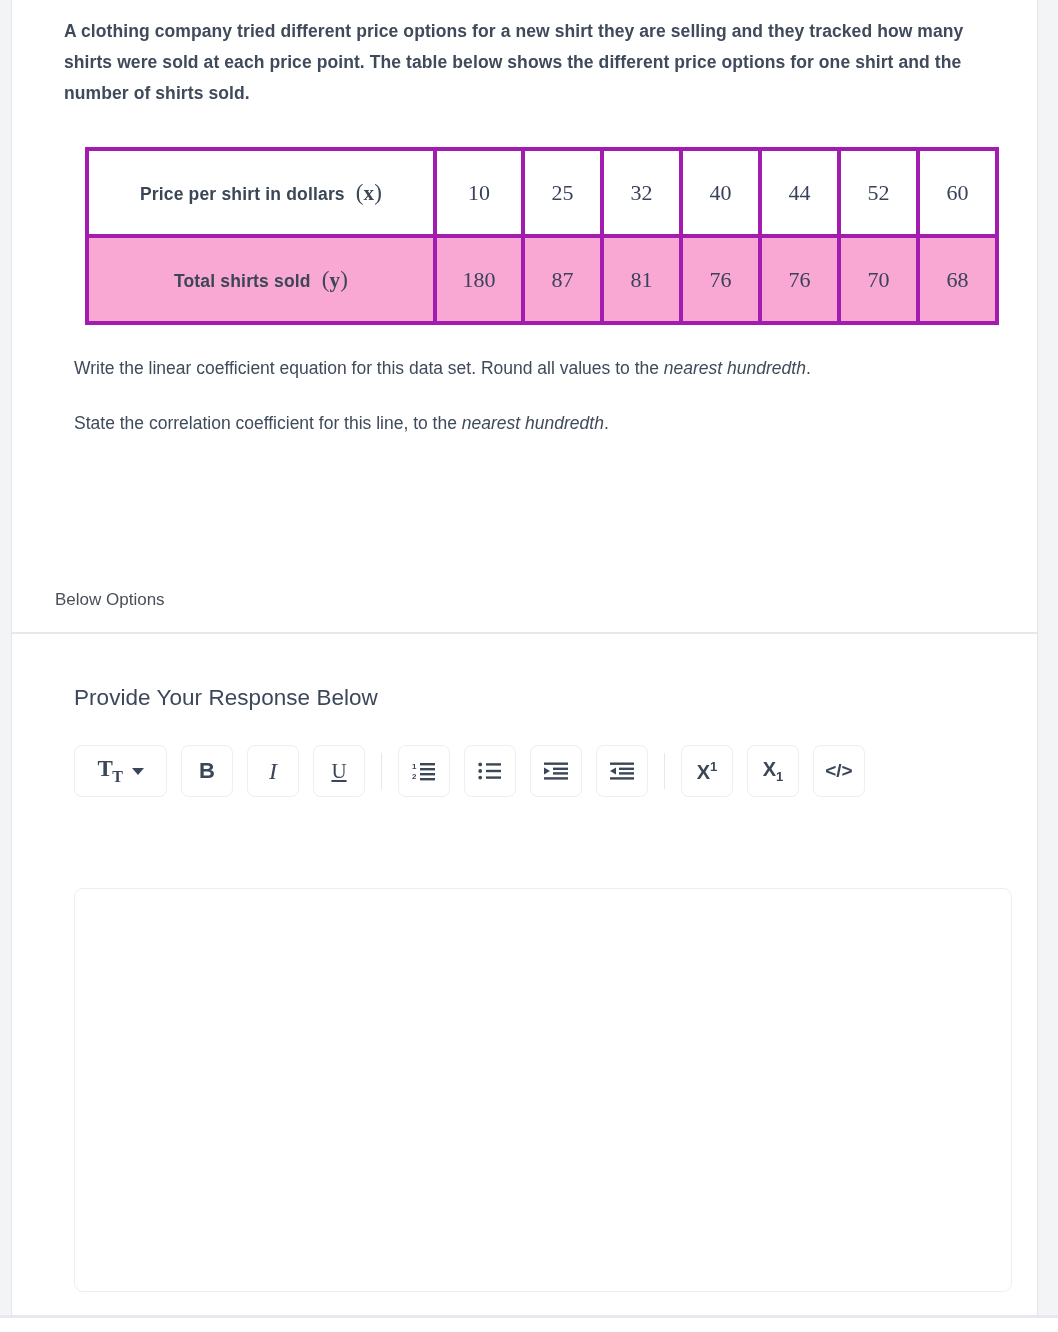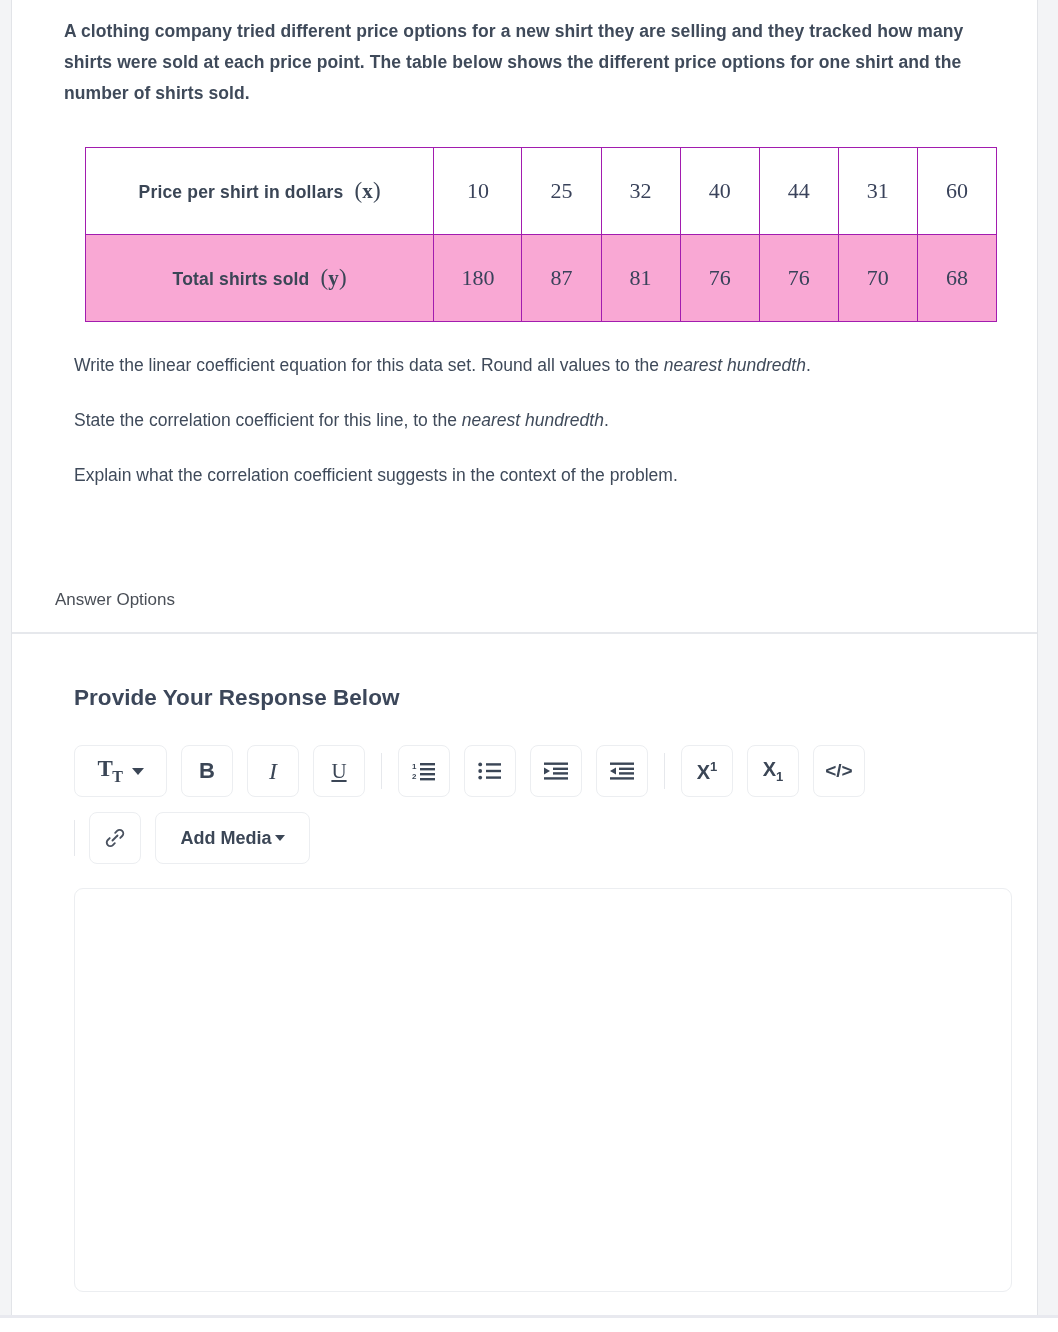--- a/index.html
+++ b/index.html
@@ -58,21 +58,21 @@
     margin: 38px 0 0 0;
     padding-left: 73px;
   }
   table.data-table {
     border-collapse: collapse;
     table-layout: fixed;
     width: 912px;
     color: #3b4656;
   }
   table.data-table td {
-    border: 1px solid #a21caf;
+    border: 4px solid #a21caf;
     text-align: center;
     vertical-align: middle;
     height: 87px;
     padding: 0;
   }
   table.data-table tr.row-y td { background: #f9a8d4; }
   td.rowhead {
     width: 348px;
     text-align: left;
     padding-left: 35px;
@@ -135,21 +135,21 @@
     width: 1025px;
     height: 680px;
     background: #ffffff;
   }
   .response-title {
     position: absolute;
     left: 62px; top: 49px;
     margin: 0;
     color: #3c475a;
     font-size: 22.5px;
-    font-weight: bold;
+    font-weight: normal;
     letter-spacing: 0.002em;
   }
 
   
   .toolbar-row {
     position: absolute;
     left: 62px;
     display: flex;
     align-items: center;
   }
@@ -239,21 +239,21 @@
           <tr class="row-x">
             <td class="rowhead">
               <span>Price per shirt in dollars</span>
               <span class="paren">&nbsp;(</span><span class="mathvar">x</span><span class="paren">)</span>
             </td>
             <td class="c-first"><span class="numcell">10</span></td>
             <td class="c-rest"><span class="numcell">25</span></td>
             <td class="c-rest"><span class="numcell">32</span></td>
             <td class="c-rest"><span class="numcell">40</span></td>
             <td class="c-rest"><span class="numcell">44</span></td>
-            <td class="c-rest"><span class="numcell">31</span></td>
+            <td class="c-rest"><span class="numcell">52</span></td>
             <td class="c-rest"><span class="numcell">60</span></td>
           </tr>
           <tr class="row-y">
             <td class="rowhead">
               <span>Total shirts sold</span>
               <span class="paren">&nbsp;(</span><span class="mathvar">y</span><span class="paren">)</span>
             </td>
             <td class="c-first"><span class="numcell">180</span></td>
             <td class="c-rest"><span class="numcell">87</span></td>
             <td class="c-rest"><span class="numcell">81</span></td>
@@ -262,26 +262,25 @@
             <td class="c-rest"><span class="numcell">70</span></td>
             <td class="c-rest"><span class="numcell">68</span></td>
           </tr>
         </tbody>
       </table>
     </div>
 
     <div class="questions">
       <p><span>Write the linear coefficient equation for this data set. Round all values to the </span><em>nearest hundredth</em><span>.</span></p>
       <p><span>State the correlation coefficient for this line, to the </span><em>nearest hundredth</em><span>.</span></p>
-      <p><span>Explain what the correlation coefficient suggests in the context of the problem.</span></p>
     </div>
   </div>
 
   <div class="answer-options">
-    <span class="answer-options-label">Answer Options</span>
+    <span class="answer-options-label">Below Options</span>
   </div>
 
   <div class="response-card">
 
     <h2 class="response-title">Provide Your Response Below</h2>
 
     <div class="toolbar-row row1">
 
       <div class="tb-btn wide">
         <span class="glyph-TT">T<sub>T</sub></span>
@@ -360,38 +359,20 @@
 
       <div class="tb-btn">
         <span class="glyph-sub"><span>X</span><sub>1</sub></span>
       </div>
 
       <div class="tb-btn">
         <span class="glyph-code">&lt;/&gt;</span>
       </div>
     </div>
 
-    <div class="toolbar-row row2">
-      <div class="tb-sep lead"></div>
-
-      <div class="tb-btn">
-        <span>
-          <svg width="24" height="24" viewBox="0 0 24 24" fill="none" stroke="#4a5260" stroke-width="1.9" stroke-linecap="round">
-            <path d="M9.5 14.5 L14.5 9.5"></path>
-            <path d="M12.2 6.8 L14.1 4.9 a3.6 3.6 0 0 1 5.1 5.1 L17.3 11.9"></path>
-            <path d="M11.8 17.2 L9.9 19.1 a3.6 3.6 0 0 1 -5.1 -5.1 L6.7 12.1"></path>
-          </svg>
-        </span>
-      </div>
-
-      <div class="tb-btn addmedia-btn">
-        <span class="addmedia-label">Add Media</span>
-          <span class="mini-caret"></span>
-      </div>
-    </div>
 
     <div class="editor-area"></div>
 
   </div>
 </div>
 
 <div class="page-bottom-rule"></div>
 <div class="page-bottom-fill"></div>
 
 </body></html>

